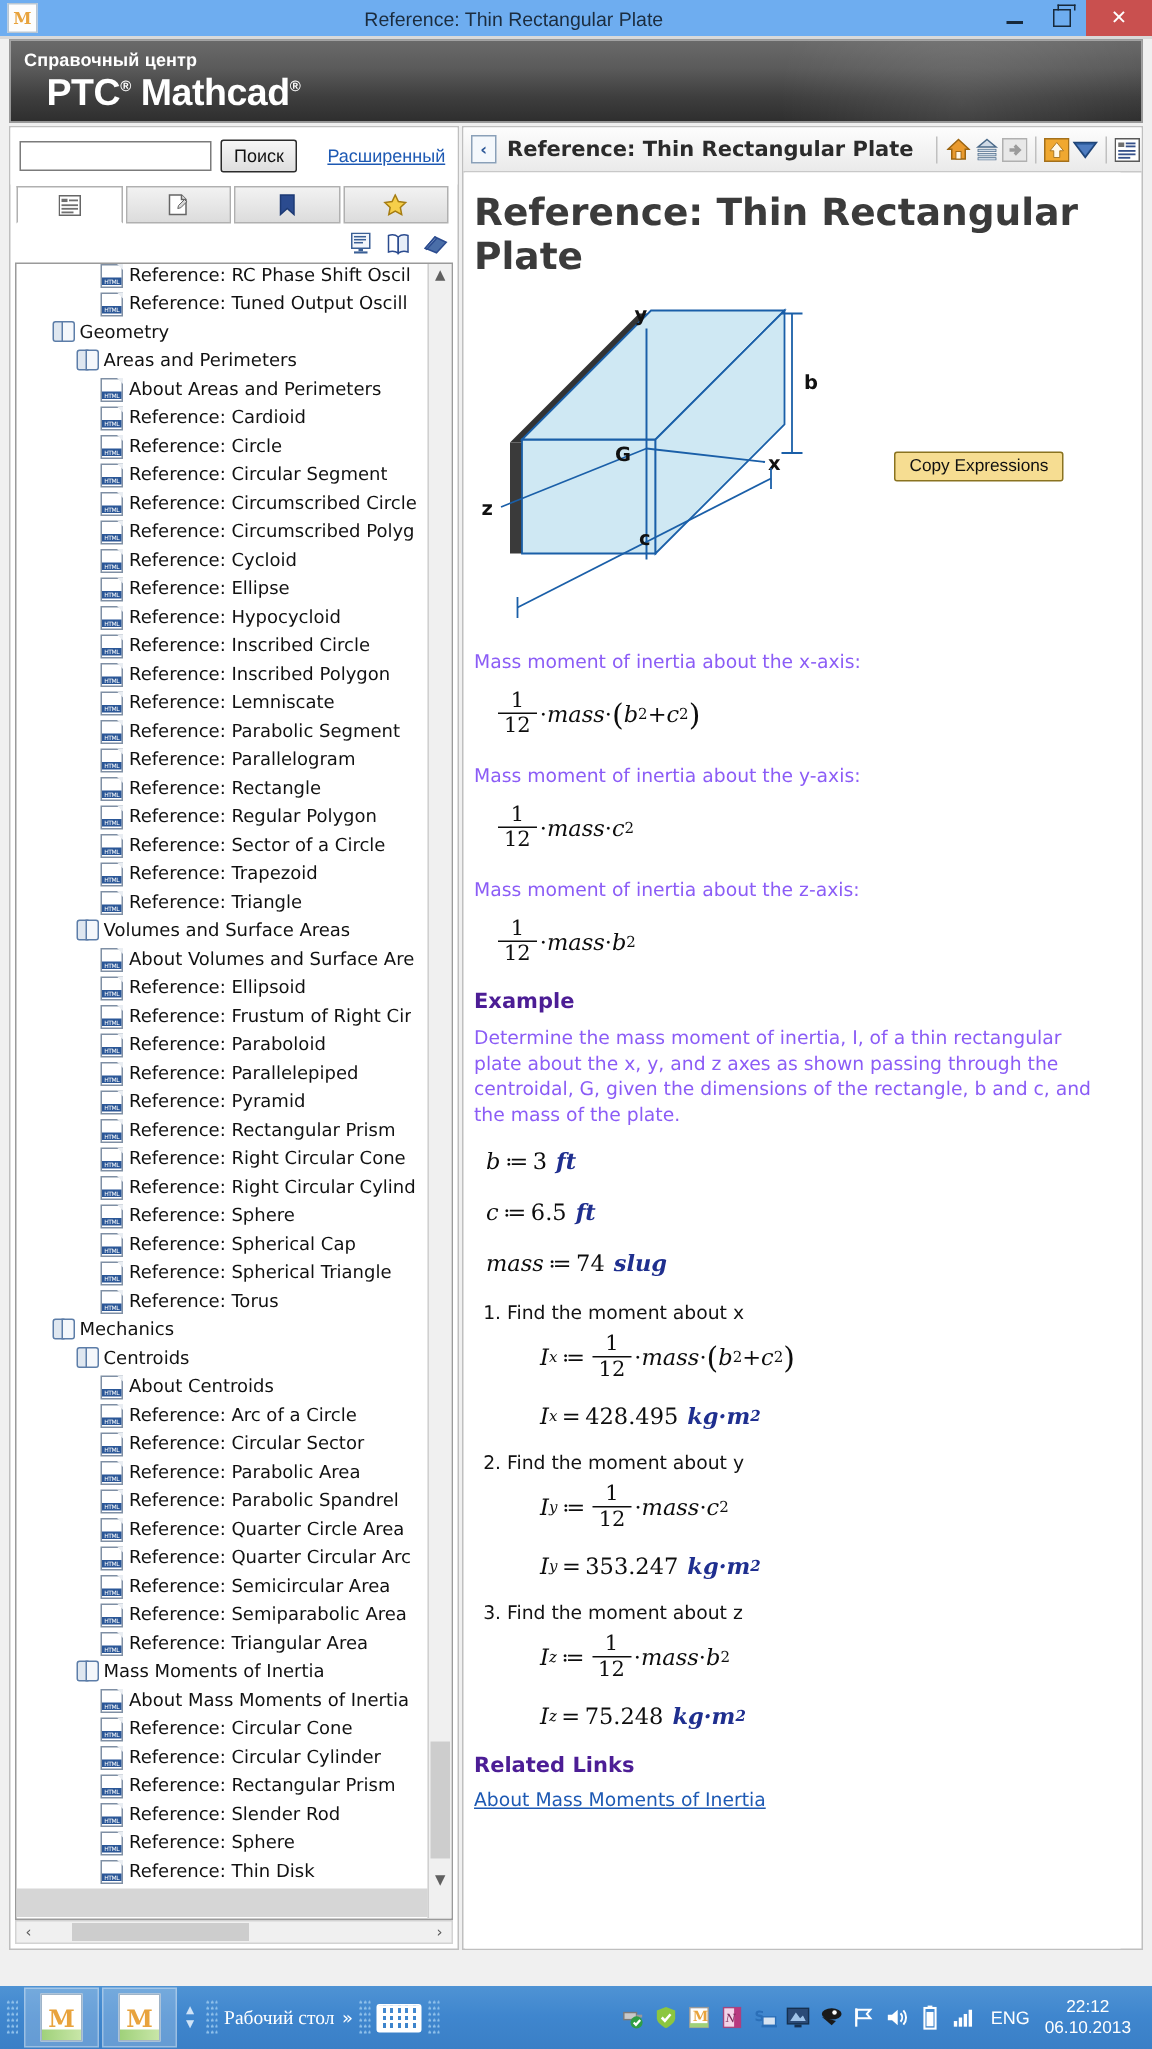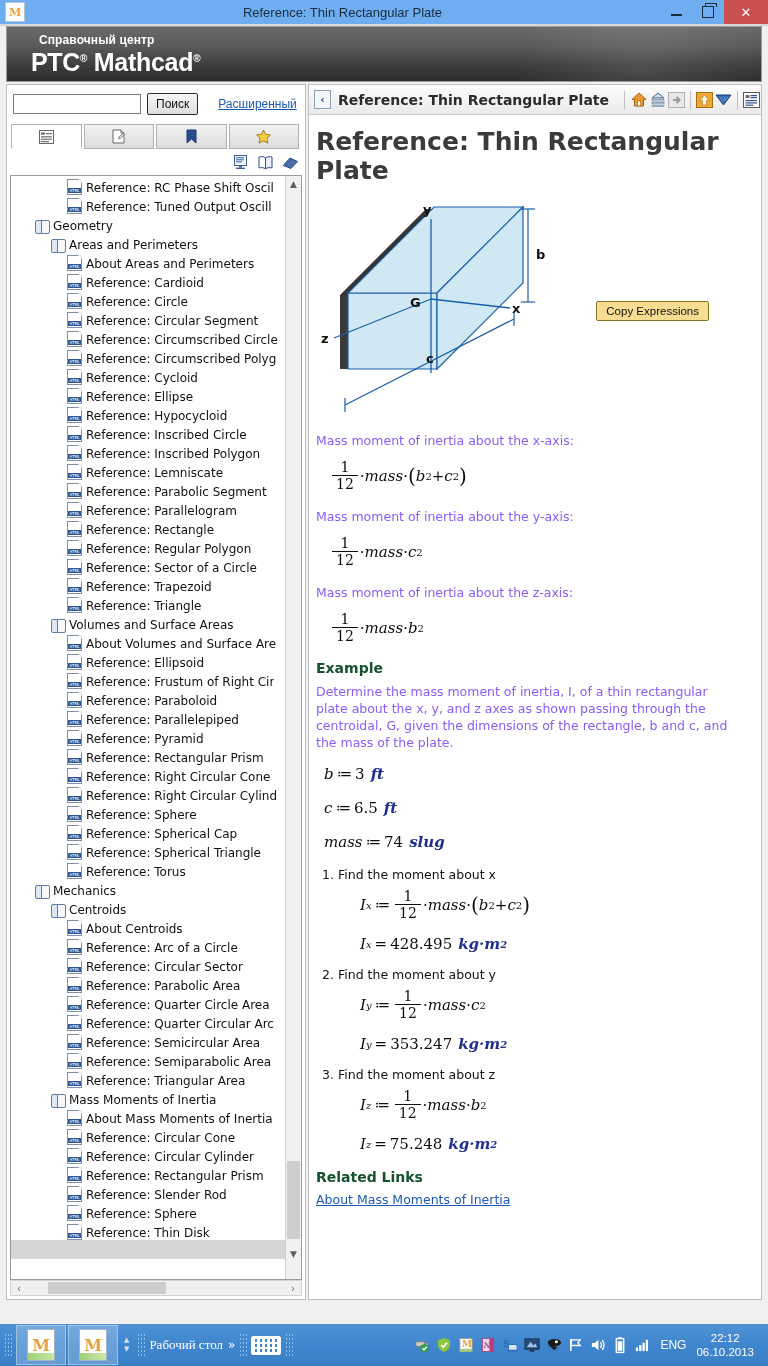--- a/index.html
+++ b/index.html
@@ -50,21 +50,21 @@
     position:absolute; left:6px; top:26px; width:756px; height:56px;
     background: linear-gradient(180deg,#6a6a6a 0%,#5a5a5a 35%,#3e3e3e 70%,#2e2e2e 100%);
     border:1px solid #9a9a9a;
     box-sizing:border-box; overflow:hidden;
   }
   .banner:after{
     content:""; position:absolute; right:-60px; top:-40px; width:300px; height:160px;
     background: radial-gradient(circle at 40% 50%, rgba(255,255,255,0.10), rgba(255,255,255,0) 62%);
   }
   .banner-sub {
-    position:absolute; left:32px; top:6px; color:#ffffff; font-size:12px;
+    position:absolute; left:9px; top:6px; color:#ffffff; font-size:12px;
     font-family:"Liberation Sans", sans-serif; font-weight:bold;
     letter-spacing:.1px;
   }
   .banner-title {
     position:absolute; left:24px; top:21px; color:#ffffff; font-size:25px;
     font-family:"Liberation Sans", sans-serif; font-weight:bold; letter-spacing:-0.3px;
   }
   .banner-title sup{font-size:10px; vertical-align:super;}
 
   
@@ -112,21 +112,21 @@
     display:flex; align-items:center; justify-content:flex-end; gap:8px;
   }
 
   .treebox {
     position:absolute; left:3px; top:90px; width:292px; height:1105px;
     background:#ffffff; border:1px solid #9a9a9a; box-sizing:border-box;
     overflow:hidden;
   }
   .treescroll { position:absolute; left:0; top:0; width:276px; height:1103px; overflow:hidden; }
   .trow {
-    height:19px; display:flex; align-items:flex-end;
+    height:19px; display:flex; align-items:flex-start;
     font-size:12px; color:#111;
     font-family:"DejaVu Sans","Liberation Sans",sans-serif;
     white-space:nowrap; cursor:pointer;
   }
   .trow.sel { background:#d6d6d6; }
   .trow .lbl { overflow:hidden; }
 
   
   .ico-html {
     width:13px; height:14px; flex:0 0 13px; margin-right:4px; position:relative;
@@ -203,21 +203,21 @@
   .doc {
     position:absolute; left:1px; top:30px; width:437px; height:1184px;
     overflow:hidden; background:#fff;
     padding:4px 8px 0 6px; box-sizing:border-box;
   }
   .doc h1 {
     margin:8px 0 2px 0; font-size:25px; line-height:29px; color:#3b3b3b;
     font-family:"DejaVu Sans","Liberation Sans",sans-serif; font-weight:bold;
   }
   .doc h2 {
-    margin:16px 0 7px 0; font-size:14px; color:#14532d;
+    margin:16px 0 7px 0; font-size:14px; color:#4c1d95;
     font-family:"DejaVu Sans","Liberation Sans",sans-serif; font-weight:bold;
   }
   .doc p {
     margin:0 0 11px 0; font-size:12.5px; line-height:17px; color:#8b5cf6;
     font-family:"DejaVu Sans","Liberation Sans",sans-serif;
   }
   .copybtn {
     position:absolute; right:30px; top:114px;
     background:#f6dd92; border:1px solid #8a7320; border-radius:2px;
     padding:3px 9px; font-size:11.5px; color:#111; cursor:pointer;
@@ -576,20 +576,25 @@
           </div>
           <div class="trow">
             <span style="display: inline-block; width: 56px;"></span>
             <span class="ico-html"></span>
             <span class="lbl">Reference: Circular Sector</span>
           </div>
           <div class="trow">
             <span style="display: inline-block; width: 56px;"></span>
             <span class="ico-html"></span>
             <span class="lbl">Reference: Parabolic Area</span>
+          </div>
+          <div class="trow">
+            <span style="display: inline-block; width: 56px;"></span>
+            <span class="ico-html"></span>
+            <span class="lbl">Reference: Parabolic Spandrel</span>
           </div>
           <div class="trow">
             <span style="display: inline-block; width: 56px;"></span>
             <span class="ico-html"></span>
             <span class="lbl">Reference: Quarter Circle Area</span>
           </div>
           <div class="trow">
             <span style="display: inline-block; width: 56px;"></span>
             <span class="ico-html"></span>
             <span class="lbl">Reference: Quarter Circular Arc</span>

